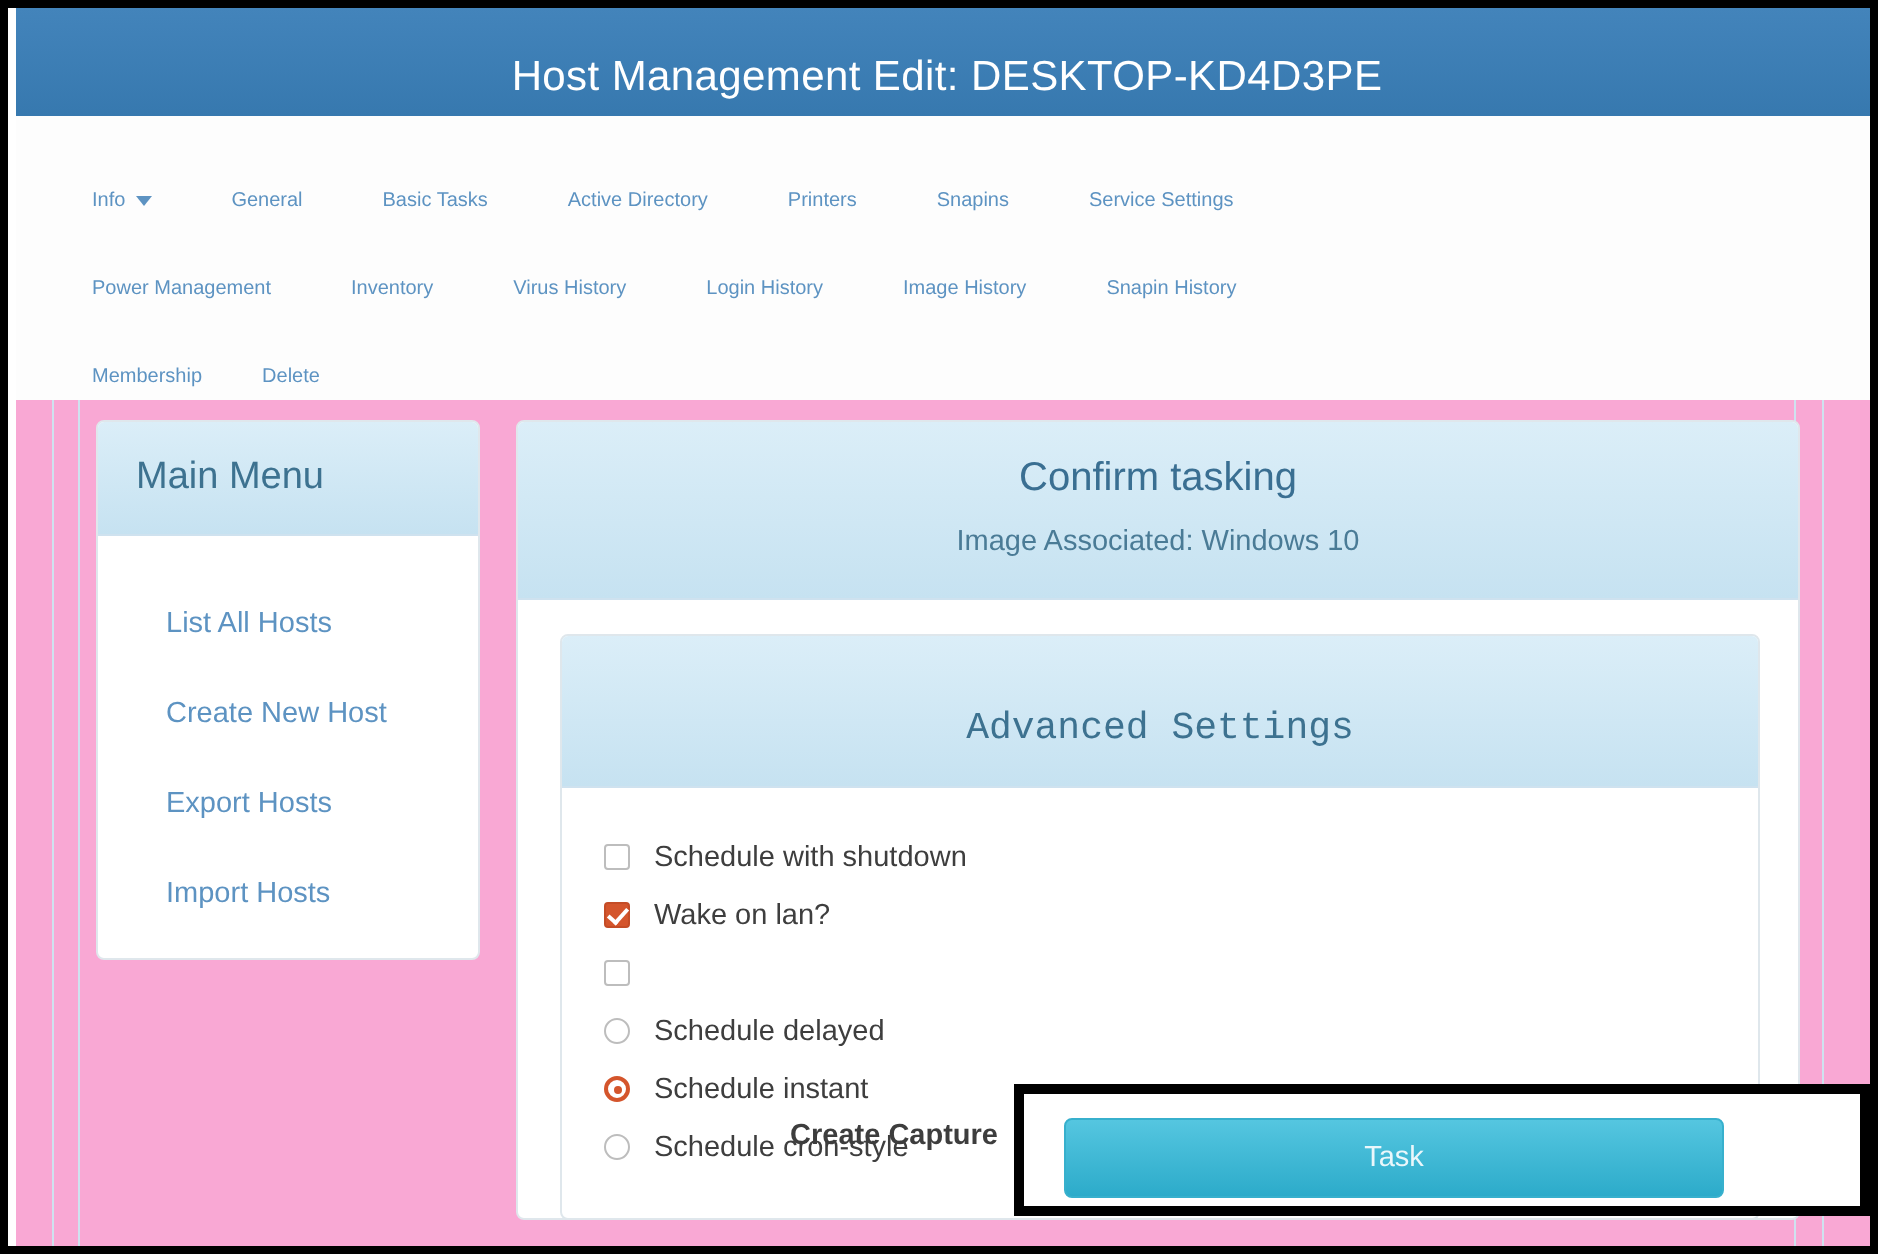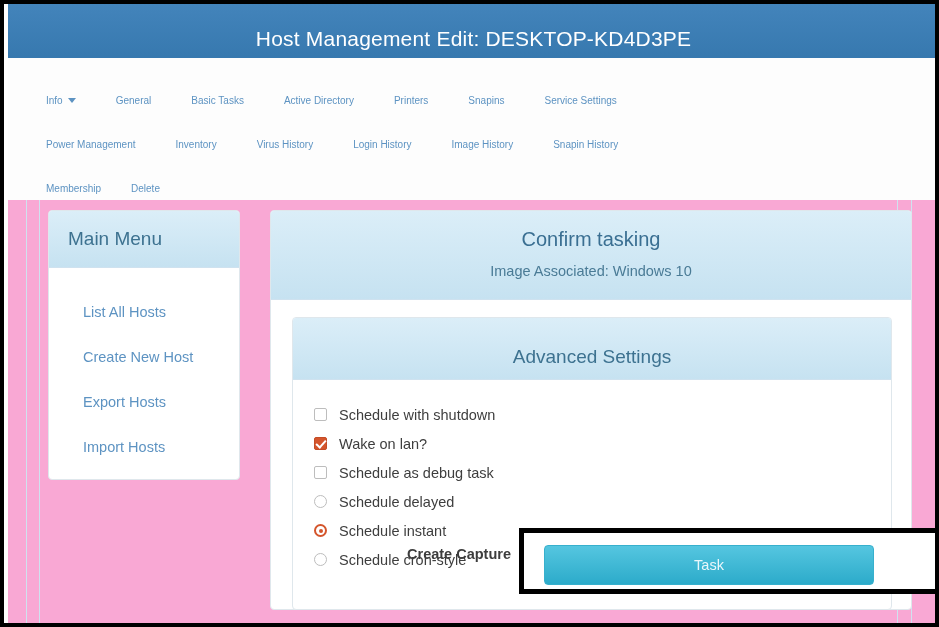--- a/index.html
+++ b/index.html
@@ -143,21 +143,21 @@
     padding: 0 0 0 34px;
     height: 45px;
     line-height: 45px;
     color: #5d93c2;
     font-size: 14.5px;
     cursor: pointer;
   }
 
   
   #confirm {
-    left: 262px;
+    left: 250px;
     top: 10px;
     width: 642px;
     height: 400px;
   }
   #confirm .panel-head {
     height: 89px;
     padding-top: 17px;
     text-align: center;
   }
   .confirm-title { font-size: 20px; color: #3a6f92; }
@@ -169,26 +169,27 @@
     left: 21px;
     top: 106px;
     width: 600px;
     height: 293px;
     background: #ffffff;
     border: 1px solid #dfe7ec;
     border-radius: 4px;
     box-sizing: border-box;
   }
   #advanced .panel-head {
-    height: 62px;
+    height: 76px;
     display: flex;
     align-items: center;
     justify-content: center;
     font-size: 19px;
     color: #3d7290;
+    font-family: Liberation Mono, monospace;
   }
   .adv-body {
     padding: 20px 0 0 21px;
     position: relative;
     height: 229px;
     box-sizing: border-box;
   }
 
   
   .opt {
@@ -357,21 +358,20 @@
             <span>Schedule with shutdown</span>
           </div>
 
           <div class="opt">
             <span class="box on"></span>
             <span>Wake on lan?</span>
           </div>
 
           <div class="opt">
             <span class="box"></span>
-            <span>Schedule as debug task</span>
           </div>
 
           <div class="opt">
             <span class="radio"></span>
             <span>Schedule delayed</span>
           </div>
 
           <div class="opt">
             <span class="radio on"></span>
             <span>Schedule instant</span>

